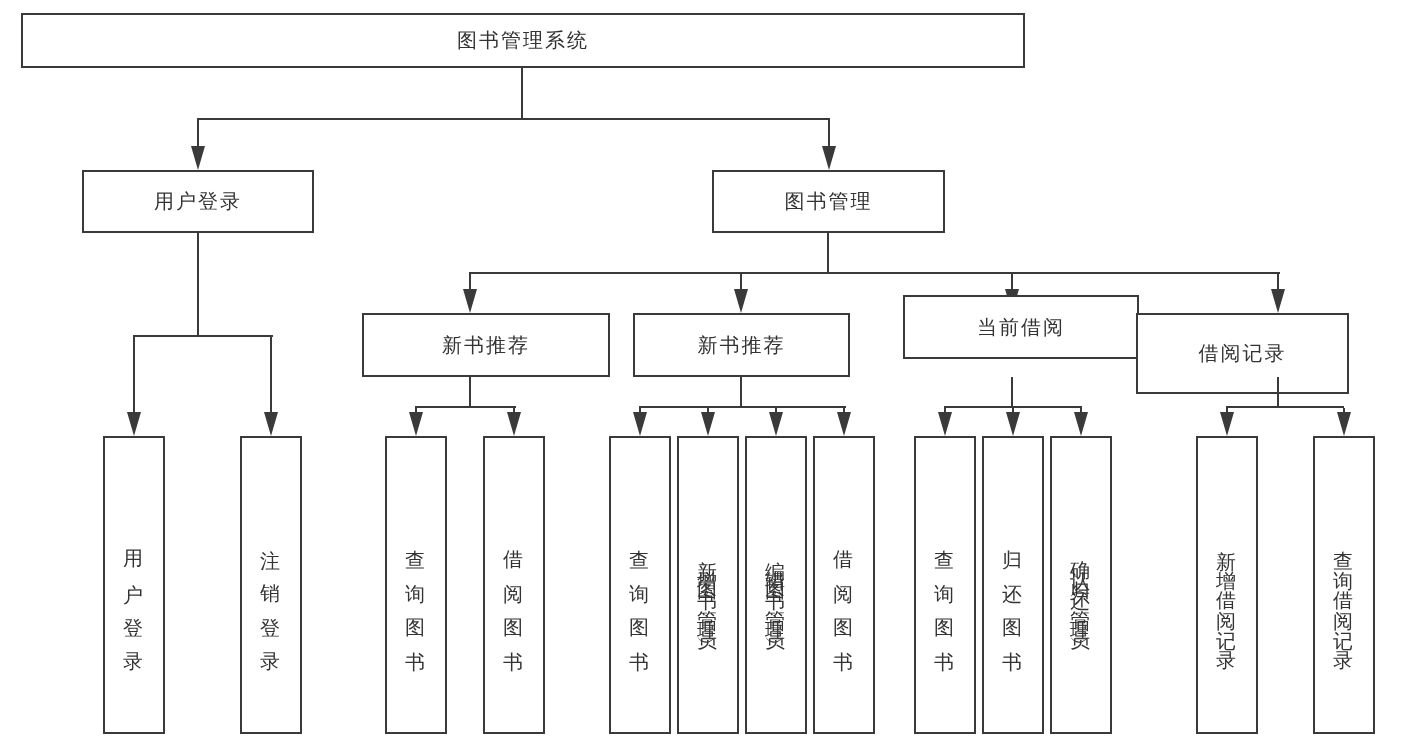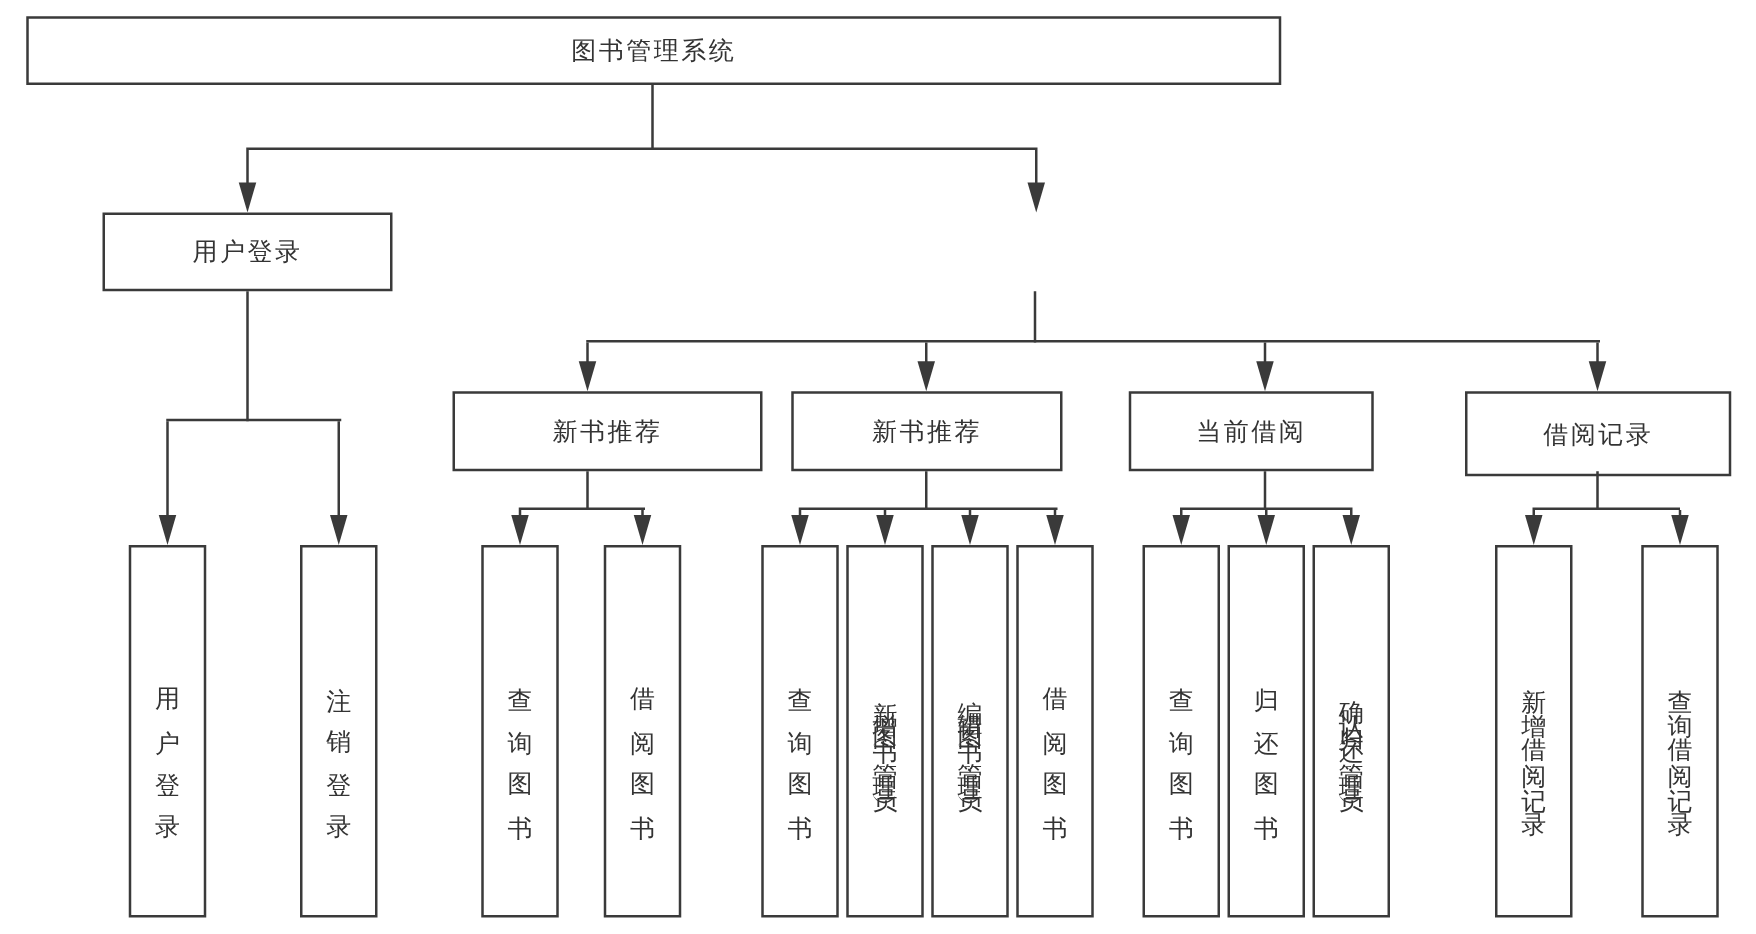--- a/index.html
+++ b/index.html
@@ -36,20 +36,21 @@
   <div class="box" style="left:21px;top:13px;width:1004px;height:55px">图书管理系统</div>
 
   <div class="vl" style="left:521px;top:68px;height:51px"></div>
   <div class="hl" style="left:197px;top:118px;width:633px"></div>
   <div class="vl" style="left:197px;top:120px;height:28px"></div>
   <div class="ah" style="left:191px;top:146px"></div>
   <div class="vl" style="left:828px;top:120px;height:28px"></div>
   <div class="ah" style="left:822px;top:146px"></div>
 
   <div class="box" style="left:82px;top:170px;width:232px;height:63px">用户登录</div>
+  <div class="box" style="left:712px;top:170px;width:233px;height:63px">图书管理</div>
 
   <div class="vl" style="left:197px;top:233px;height:104px"></div>
   <div class="hl" style="left:133px;top:335px;width:140px"></div>
   <div class="vl" style="left:133px;top:337px;height:77px"></div>
   <div class="ah" style="left:127px;top:412px"></div>
   <div class="vl" style="left:270px;top:337px;height:77px"></div>
   <div class="ah" style="left:264px;top:412px"></div>
 
   <div class="vl" style="left:827px;top:233px;height:41px"></div>
   <div class="hl" style="left:469px;top:272px;width:811px"></div>
@@ -57,22 +58,22 @@
   <div class="ah" style="left:463px;top:289px"></div>
   <div class="vl" style="left:740px;top:274px;height:17px"></div>
   <div class="ah" style="left:734px;top:289px"></div>
   <div class="vl" style="left:1011px;top:274px;height:17px"></div>
   <div class="ah" style="left:1005px;top:289px"></div>
   <div class="vl" style="left:1277px;top:274px;height:17px"></div>
   <div class="ah" style="left:1271px;top:289px"></div>
 
   <div class="box" style="left:362px;top:313px;width:248px;height:64px">新书推荐</div>
   <div class="box" style="left:633px;top:313px;width:217px;height:64px">新书推荐</div>
-  <div class="box" style="left:903px;top:313px;width:196px;height:64px">当前借阅</div>
-  <div class="box" style="left:1172px;top:313px;width:213px;height:68px">借阅记录</div>
+  <div class="box" style="left:903px;top:295px;width:236px;height:64px">当前借阅</div>
+  <div class="box" style="left:1136px;top:313px;width:213px;height:81px">借阅记录</div>
 
   <div class="vl" style="left:469px;top:377px;height:31px"></div>
   <div class="hl" style="left:415px;top:406px;width:101px"></div>
   <div class="vl" style="left:415px;top:408px;height:8px"></div>
   <div class="ah" style="left:409px;top:412px"></div>
   <div class="vl" style="left:513px;top:408px;height:8px"></div>
   <div class="ah" style="left:507px;top:412px"></div>
 
   <div class="vl" style="left:740px;top:377px;height:31px"></div>
   <div class="hl" style="left:639px;top:406px;width:207px"></div>

